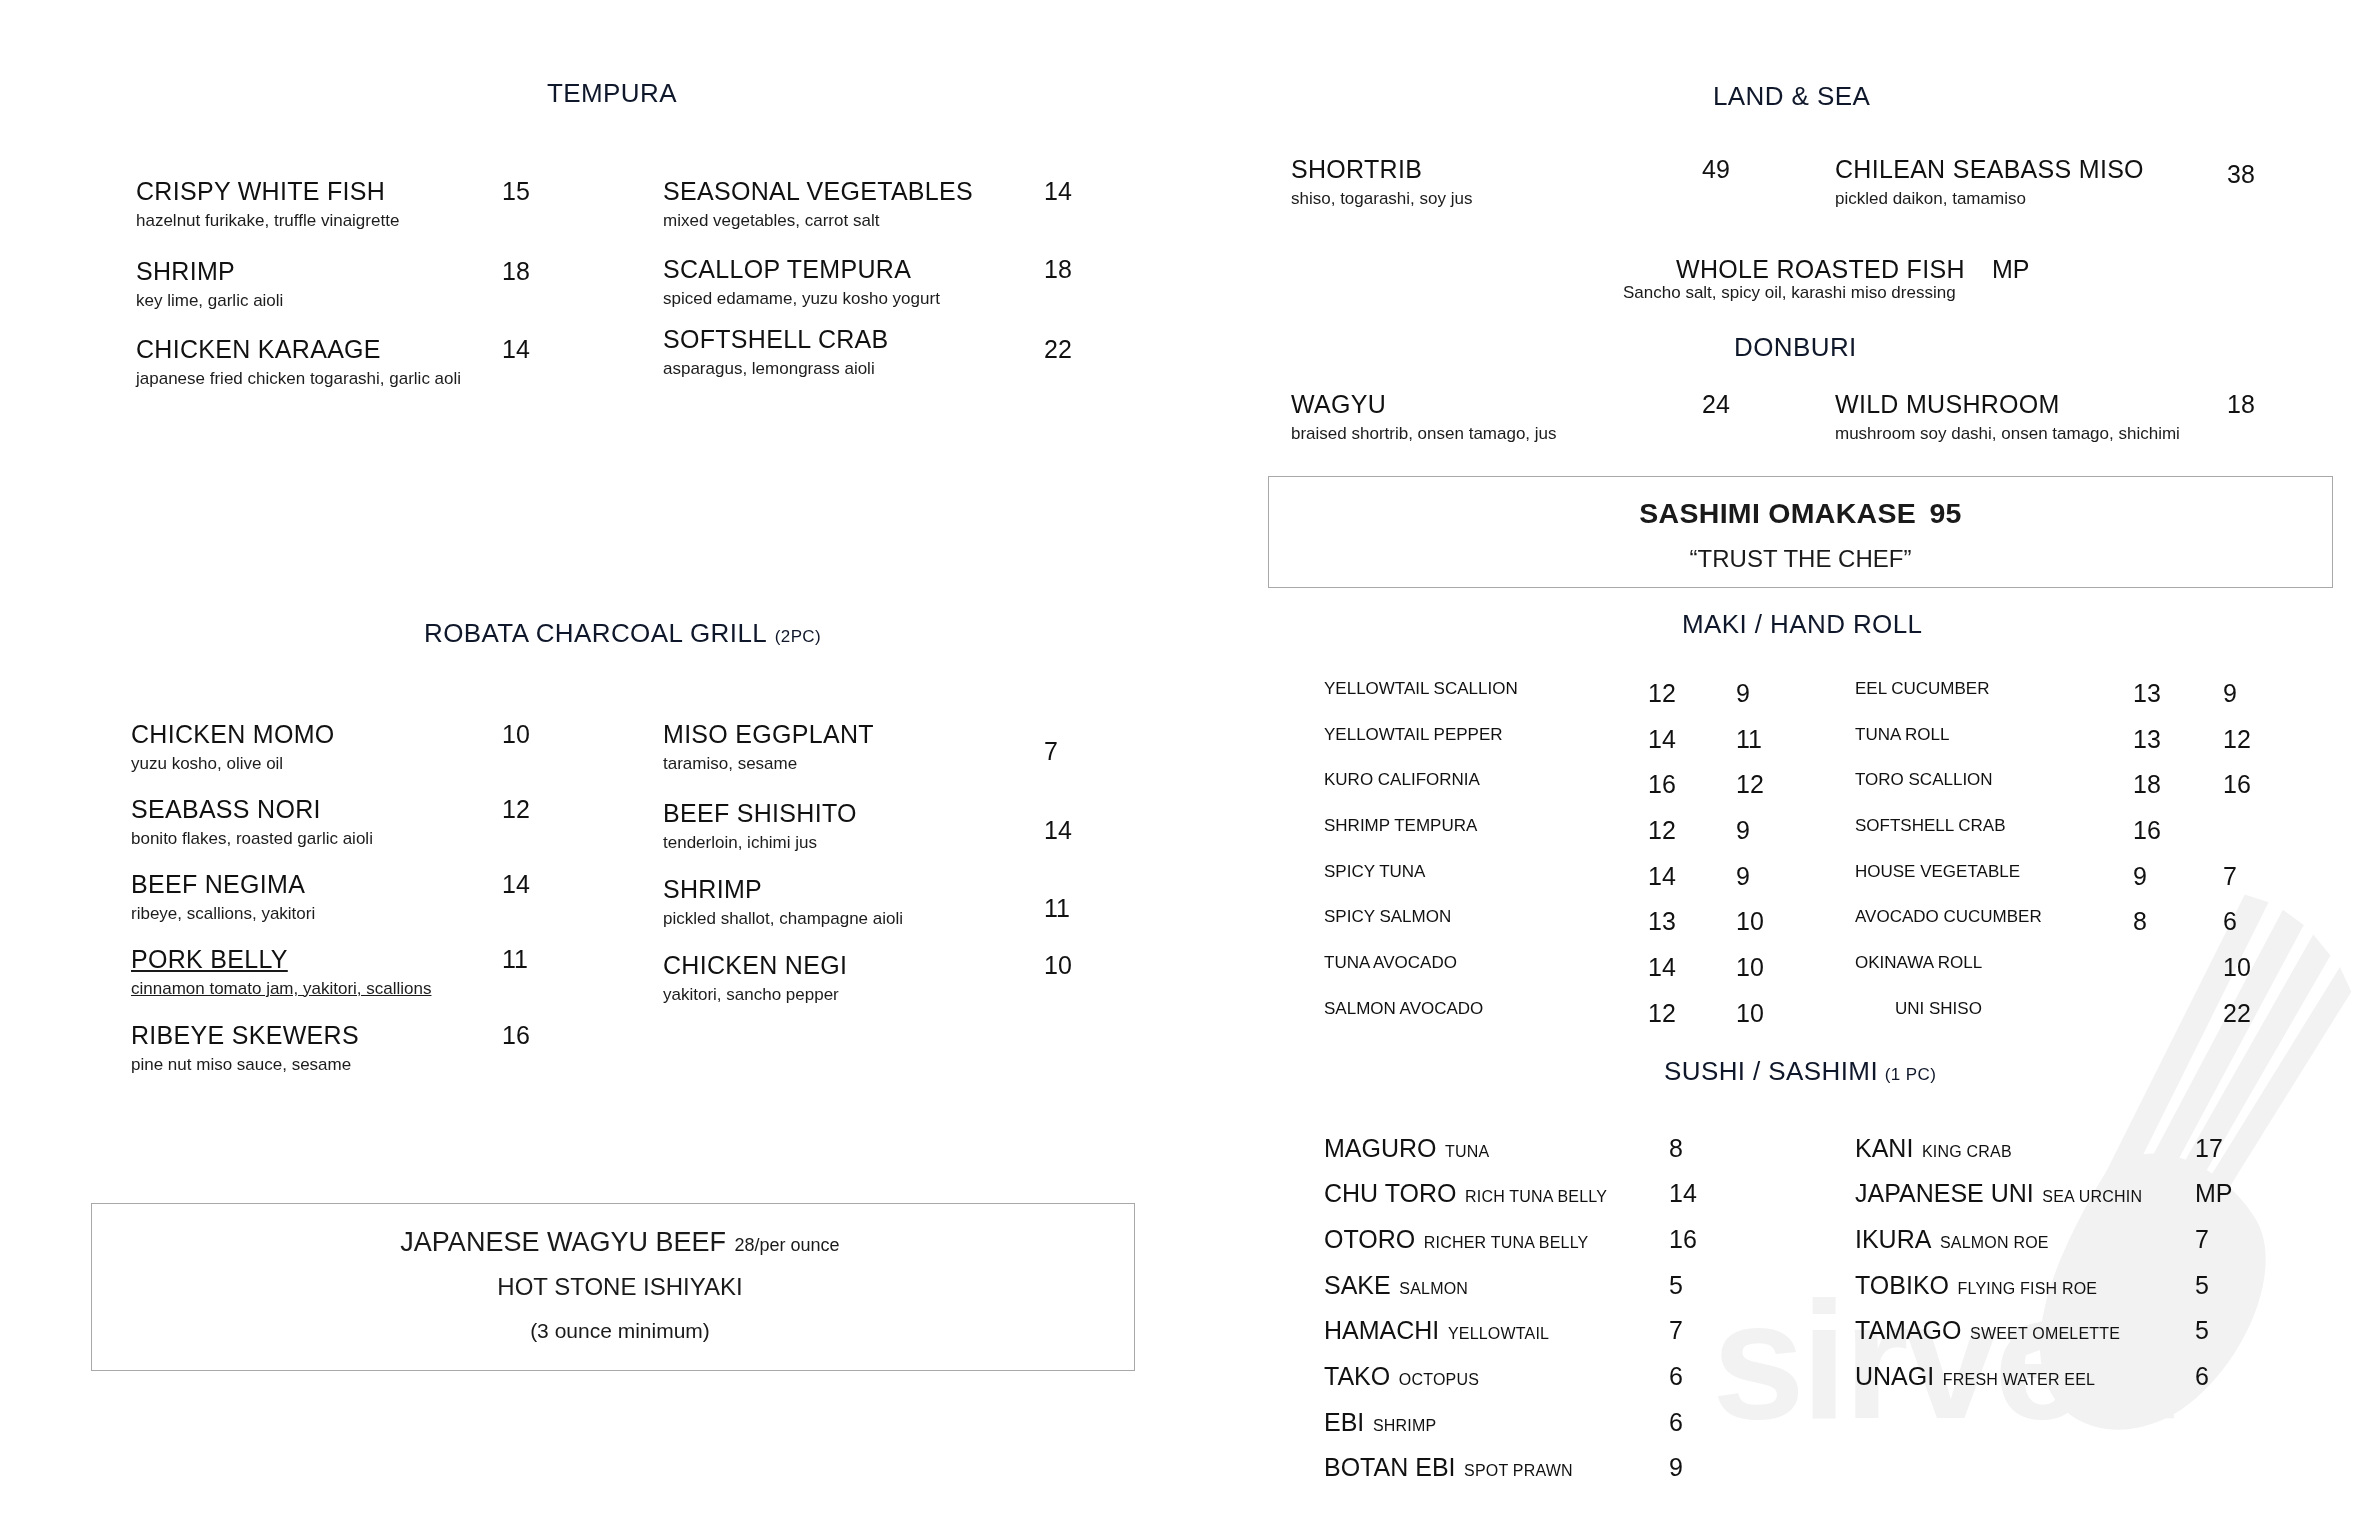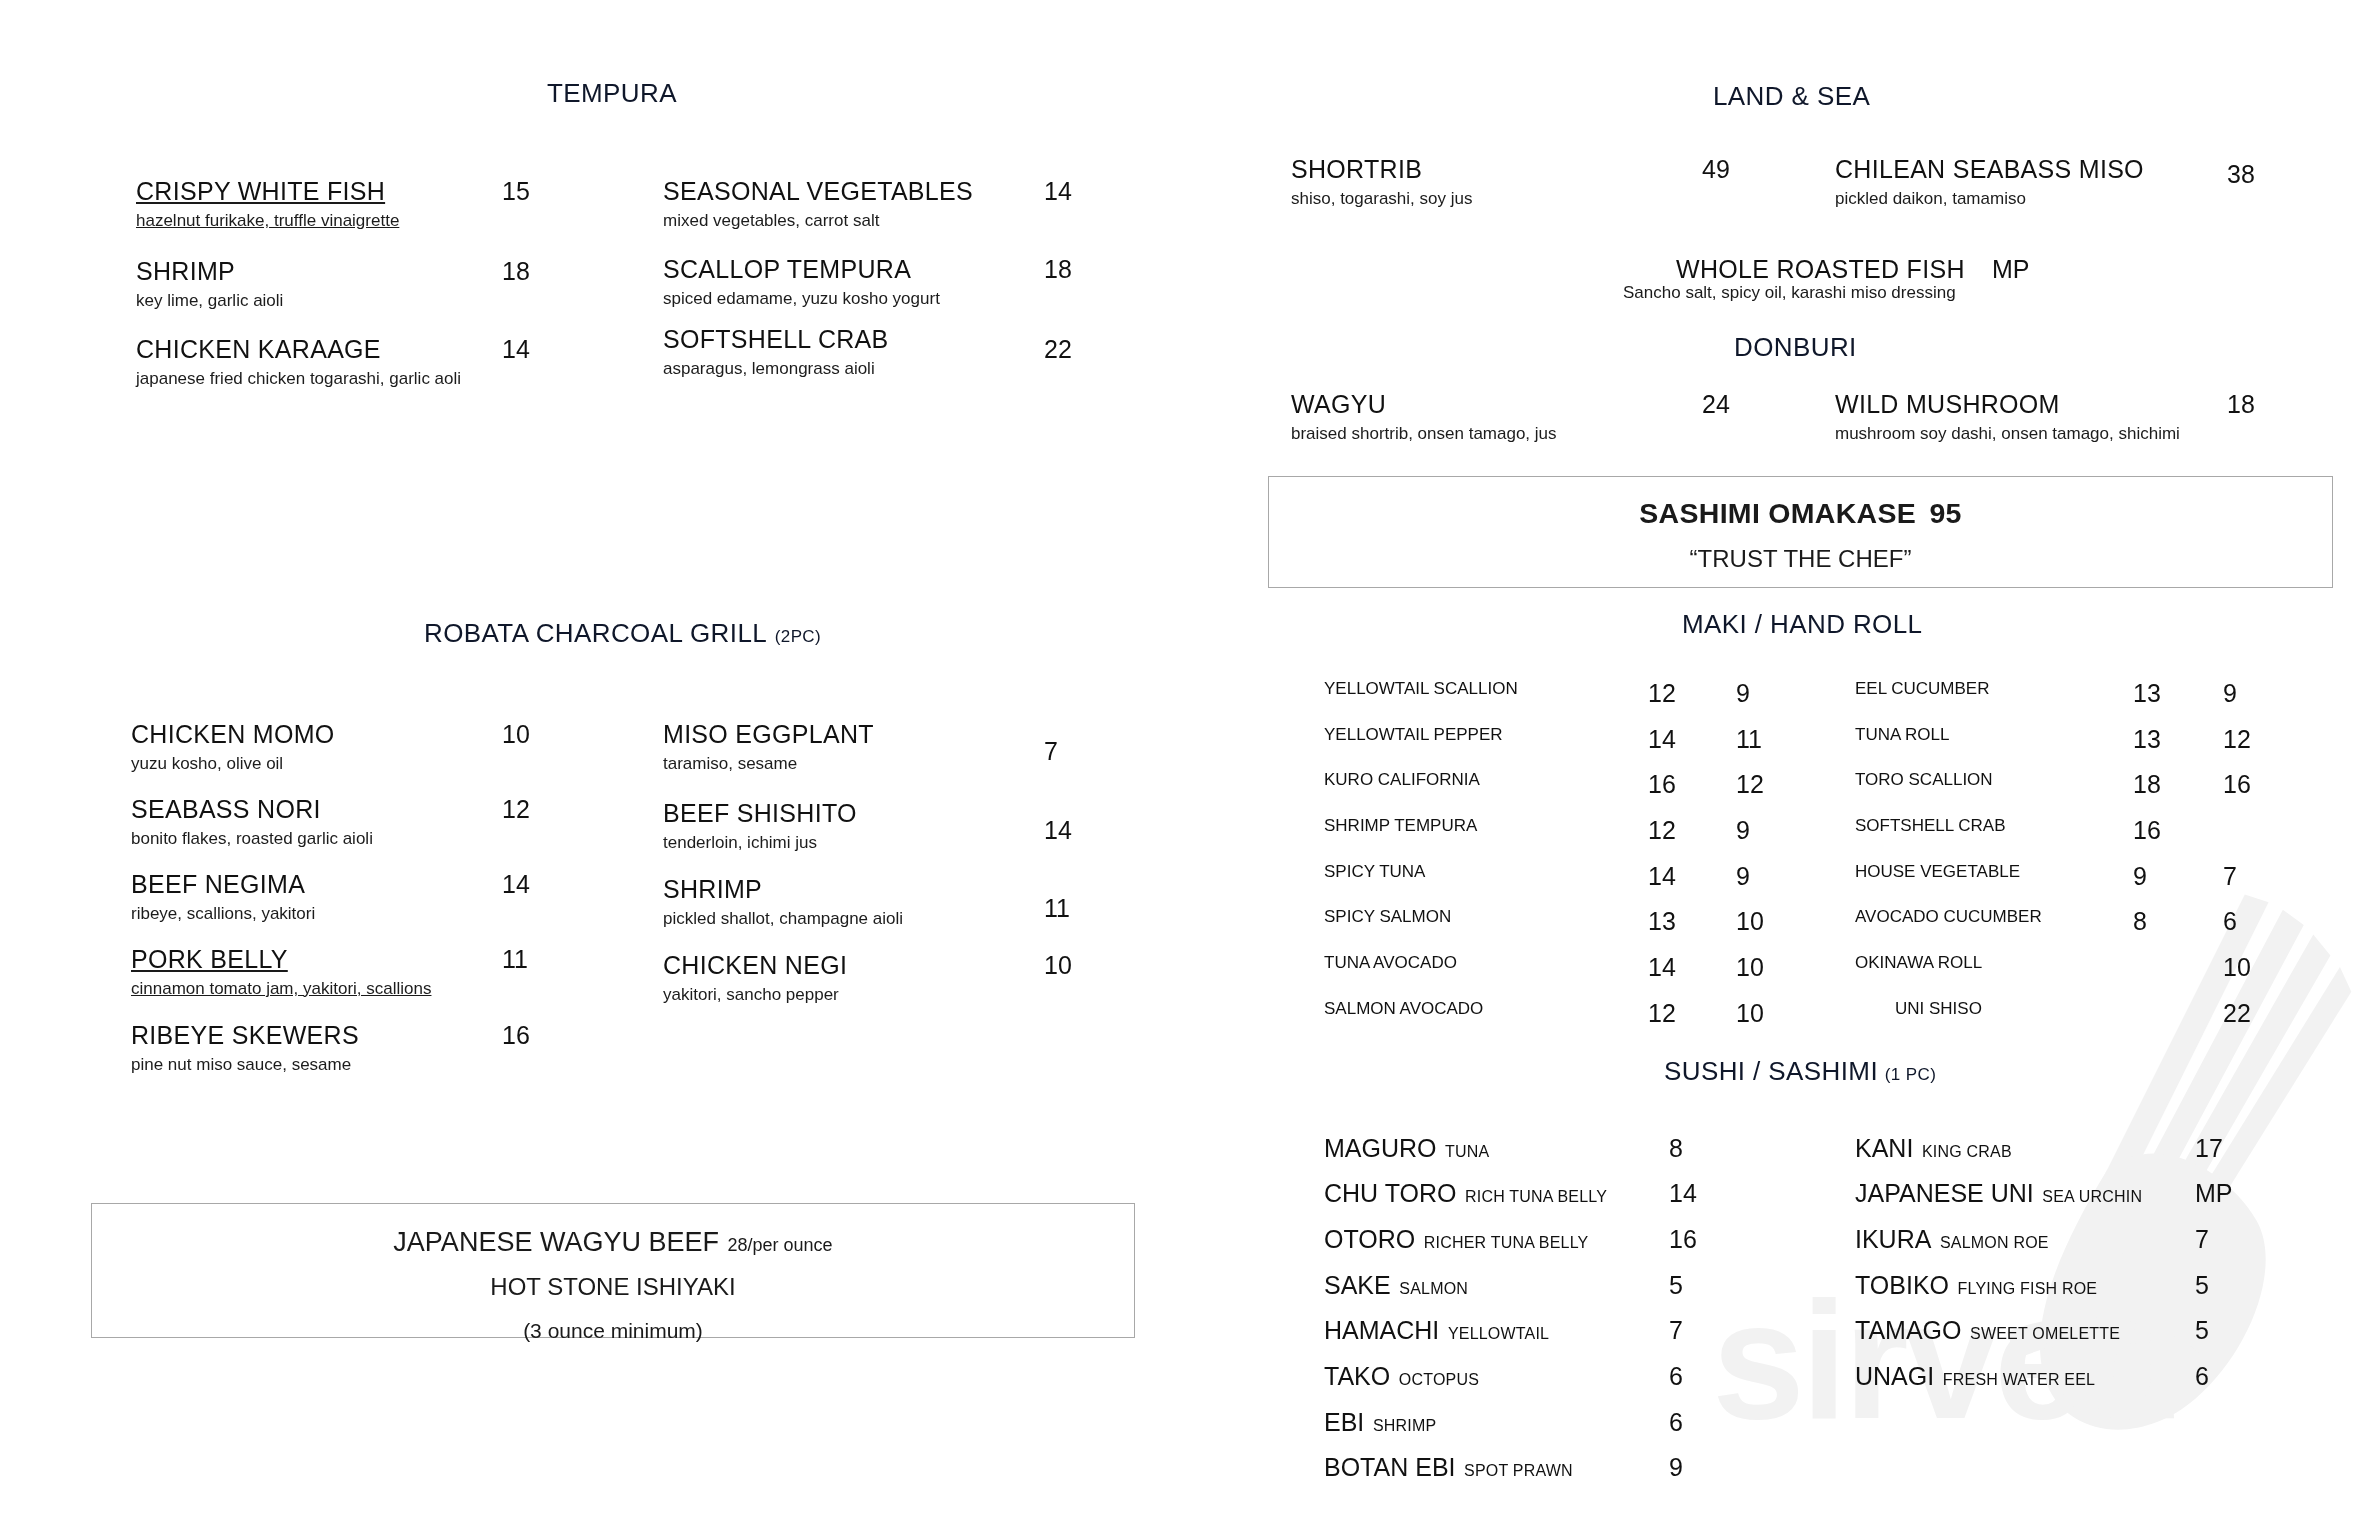--- a/index.html
+++ b/index.html
@@ -131,21 +131,21 @@
       <path d="M350 470 C420 440 520 455 560 500 C520 470 430 468 360 498 Z"></path>
     </g>
   </svg>
 </div>
 <div id="wm-text">sirved</div>
 
 <div class="page">
 
 <div class="abs sec-head" style="left:547px; top:78px;">TEMPURA</div>
 
-<div class="item" style="left:136px; top:177px;text-decoration:underline;">
+<div class="item" style="left:136px; top:177px;">
   <div class="nm">CRISPY WHITE FISH</div>
   <div class="ds">hazelnut furikake, truffle vinaigrette</div>
 </div>
 <div class="price" style="left:502px; top:177px;">15</div>
 
 <div class="item" style="left:136px; top:257px;">
   <div class="nm">SHRIMP</div>
   <div class="ds">key lime, garlic aioli</div>
 </div>
 <div class="price" style="left:502px; top:257px;">18</div>
@@ -225,21 +225,21 @@
   <div class="ds">pickled shallot, champagne aioli</div>
 </div>
 <div class="price" style="left:1044px; top:894px;">11</div>
 
 <div class="item" style="left:663px; top:951px;">
   <div class="nm">CHICKEN NEGI</div>
   <div class="ds">yakitori, sancho pepper</div>
 </div>
 <div class="price" style="left:1044px; top:951px;">10</div>
 
-<div class="box" style="left:91px; top:1203px; width:1044px; height:135px;">
+<div class="box" style="left:91px; top:1203px; width:1044px; height:168px;padding-left:7px;">
   <div class="box-line wagyu-t1" style="top:23px;">
     <span>JAPANESE WAGYU BEEF</span><span class="ppo" style="margin-left:8.6px;">28/per ounce</span>
   </div>
   <div class="box-line wagyu-t2" style="top:69px;">HOT STONE ISHIYAKI</div>
   <div class="box-line wagyu-t3" style="top:115px;">(3 ounce minimum)</div>
 </div>
 
 <div class="abs sec-head" style="left:1713px; top:81px;">LAND &amp; SEA</div>
 
 <div class="item" style="left:1291px; top:155px;">

